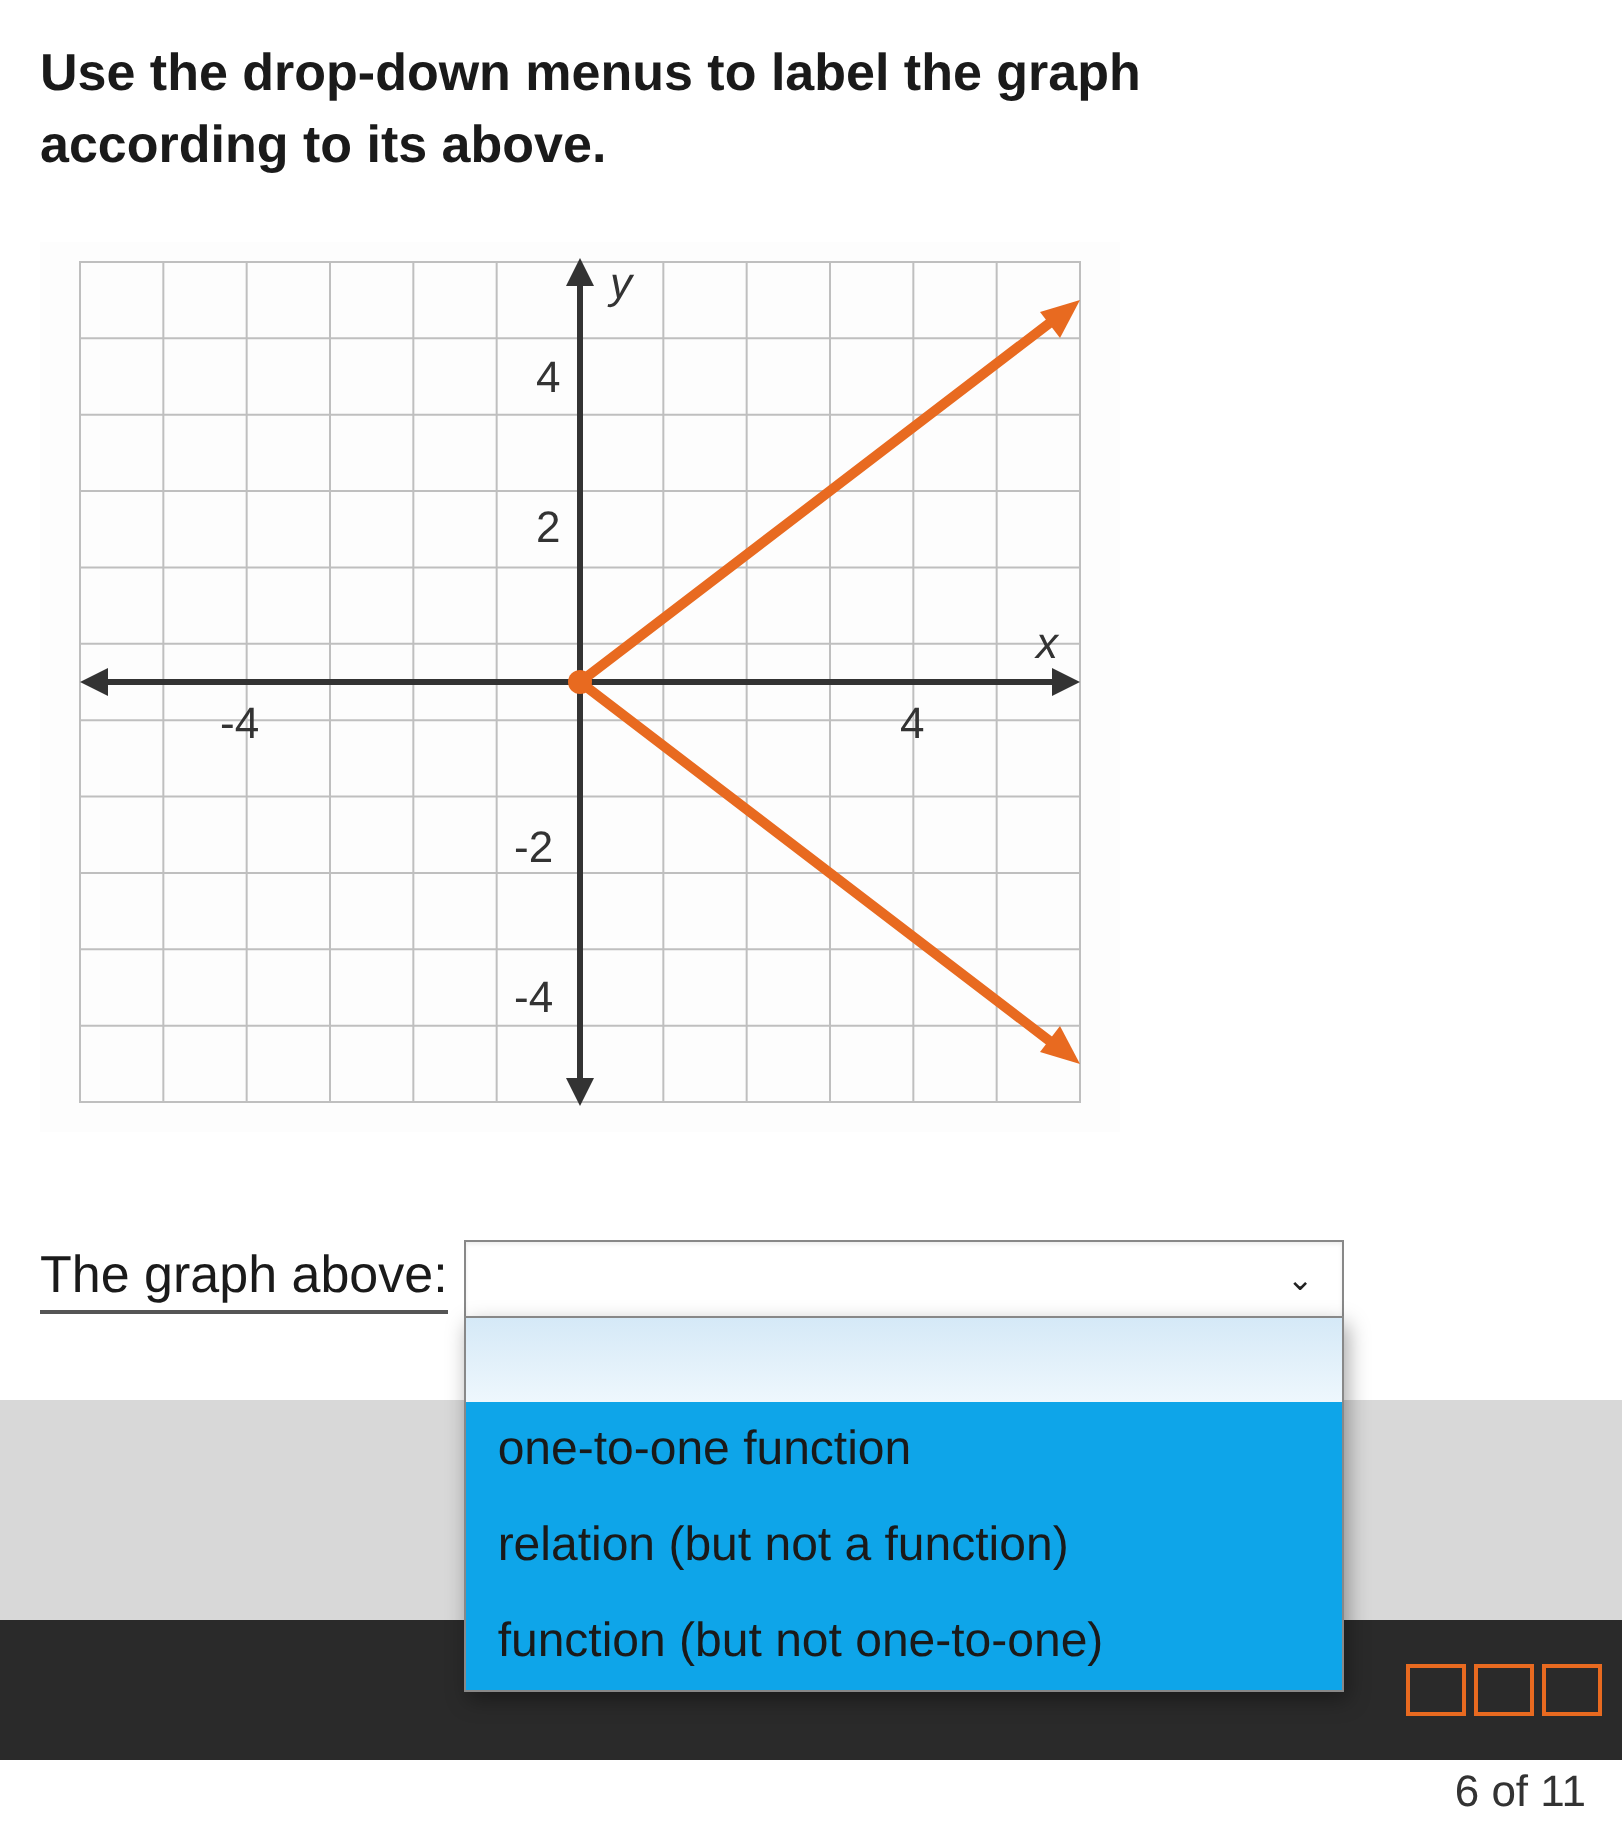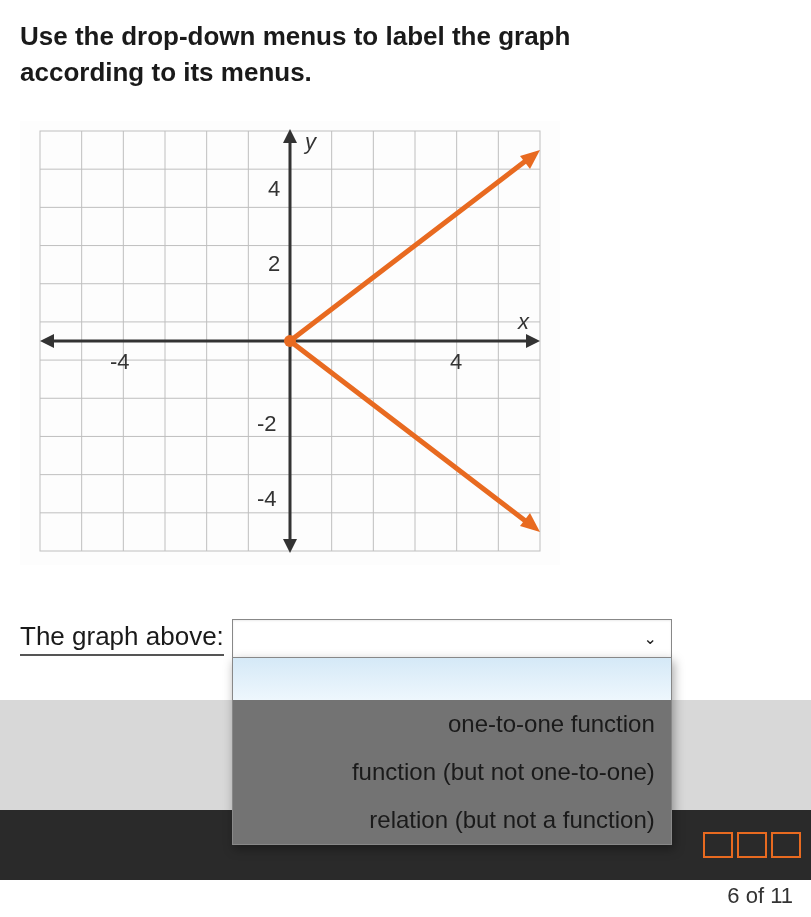--- a/index.html
+++ b/index.html
@@ -59,24 +59,23 @@
     .chevron {
       font-size: 16px;
       color: #222;
     }
     .dropdown-list {
       position: absolute;
       top: 38px;
       left: 0;
       width: 100%;
       border: 1px solid #888;
-      background: #737373;
+      background: #0ea5e9;
       box-shadow: 2px 4px 10px rgba(0,0,0,0.35);
       z-index: 10;
-      text-align: right;
     }
     .dropdown-option {
       padding: 10px 16px;
       font-size: 24px;
       color: #1a1a1a;
       cursor: pointer;
     }
     .dropdown-option.blank {
       height: 42px;
       background: linear-gradient(#d5e9f7, #eef7fd);
@@ -119,21 +118,21 @@
       z-index: 2;
     }
     .content-area { position: relative; z-index: 5; }
   </style>
 </head>
 <body>
 
 <div class="content-area">
   <p class="question-text">
     <span>Use the drop-down menus to label the graph</span><br>
-    <span>according to its menus.</span>
+    <span>according to its above.</span>
   </p>
 
   <div class="graph-container">
     <svg width="540" height="440" viewBox="0 0 540 440">
       <rect x="20" y="10" width="500" height="420" fill="#fdfdfd" stroke="#bfbfbf" stroke-width="1"></rect>
 
       <g stroke="#bfbfbf" stroke-width="1">
 
         <line x1="61.67" y1="10" x2="61.67" y2="430"></line>
         <line x1="103.33" y1="10" x2="103.33" y2="430"></line>
@@ -195,22 +194,22 @@
 
   <div class="answer-row">
     <span class="answer-label">The graph above:</span>
     <div class="dropdown-wrap">
       <div class="dropdown-button">
         <span class="chevron">⌄</span>
       </div>
       <div class="dropdown-list">
         <div class="dropdown-option blank"></div>
         <div class="dropdown-option">one-to-one function</div>
+        <div class="dropdown-option">relation (but not a function)</div>
         <div class="dropdown-option">function (but not one-to-one)</div>
-        <div class="dropdown-option">relation (but not a function)</div>
       </div>
     </div>
   </div>
 </div>
 
 <div class="gray-band"></div>
 
 <div class="dark-band">
   <div class="progress-box"></div>
   <div class="progress-box"></div>

